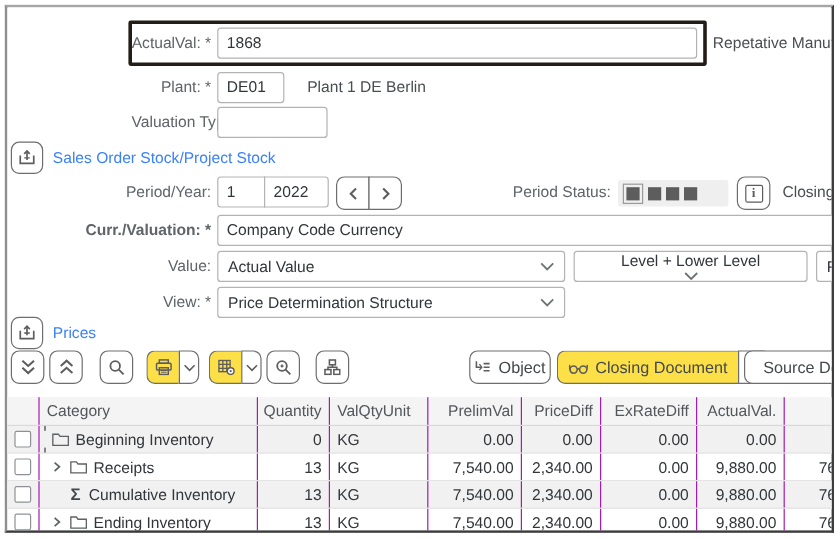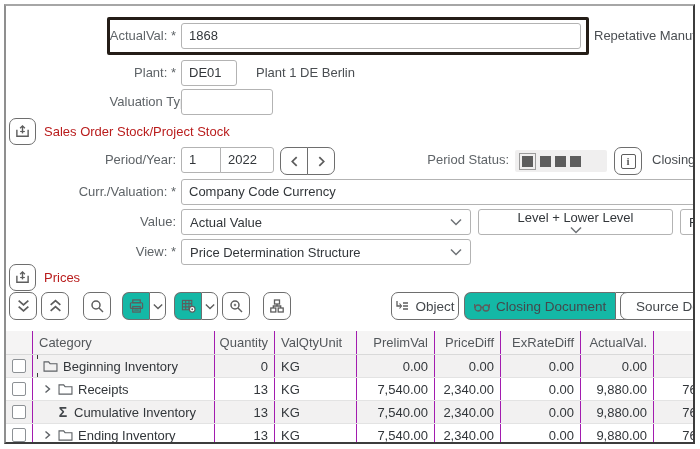--- a/index.html
+++ b/index.html
@@ -21,36 +21,36 @@
   .statictext { color:#4a4e52; font-size:13px; line-height:26px; white-space:nowrap; }
   .btn {
     border:1.5px solid #6e6e6e; border-radius:7px; background:#fff;
     display:flex; align-items:center; justify-content:center;
     height:28px; color:#555; cursor:default;
   }
   .btn.small { width:28px; }
   .split { display:flex; height:28px; }
   .split .seg-main {
     border:1.5px solid #6e6e6e; border-right:none; border-radius:7px 0 0 7px;
-    width:27px; display:flex; align-items:center; justify-content:center; background:#14b8a6;
+    width:27px; display:flex; align-items:center; justify-content:center; background:#fde047;
   }
   .split .seg-chev {
     border:1.5px solid #6e6e6e; border-radius:0 7px 7px 0;
     width:17px; display:flex; align-items:center; justify-content:center; background:#fff;
   }
   .btn-label { font-size:13.5px; color:#44484c; padding:0 9px; display:flex; align-items:center; gap:6px; white-space:nowrap; }
   .select {
     border:1px solid #b3b3b3; border-radius:3px; background:#fff; height:26px;
     display:flex; align-items:center; justify-content:space-between;
     font-size:13px; color:#32363a; padding:0 8px; overflow:hidden; white-space:nowrap;
   }
   .sectionhdr { display:flex; align-items:center; gap:8px; }
   .trbtn { width:27px; height:27px; border:1.5px solid #6e6e6e; border-radius:7px; background:#fff;
     display:flex; align-items:center; justify-content:center; }
-  .sectitle { color:#b91c1c; font-size:13px; white-space:nowrap; }
+  .sectitle { color:#3b82f6; font-size:13px; white-space:nowrap; }
   svg.ic { display:block; }
 
   
   #hl-box { left:101px; top:11px; width:482px; height:38px; border:3px solid #241d17; border-radius:2px; z-index:5; pointer-events:none; }
 
   
   .pstat-field { background:#f0efef; height:22px; width:92px; display:flex; align-items:center; padding:0 4px; gap:4px; border-radius:2px; }
   .psq { width:11px; height:11px; background:#5d5d5d; }
   .psq-wrap { border:1px solid #9a9a9a; padding:2px; display:flex; }
 
@@ -123,21 +123,21 @@
         </span>
     <span class="psq"></span>
     <span class="psq"></span>
     <span class="psq"></span>
   </div>
   <div class="abs btn small" style="left:608px;top:141px;">
     <span class="ibox">i</span>
   </div>
   <div class="abs statictext" style="left:646px;top:141px;width:60px;">Closing</div>
 
-  <div class="abs lbl" style="left:0;top:173px;width:170px;">Curr./Valuation: *</div>
+  <div class="abs lbl" style="left:0;top:173px;width:170px;font-weight:bold;">Curr./Valuation: *</div>
   <div class="abs inp" style="left:175px;top:173px;width:525px;">Company Code Currency</div>
 
   <div class="abs lbl" style="left:0;top:203px;width:170px;padding-left:20px;">Value:</div>
   <div class="abs select" style="left:175px;top:203px;width:290px;">
     <span>Actual Value</span>
     <svg class="ic" width="12" height="8" viewBox="0 0 12 8" fill="none" stroke="#6e7276" stroke-width="1.5">
           <path d="M1 1.5 L6 6.5 L11 1.5"></path>
         </svg>
   </div>
   <div class="abs select" style="left:472px;top:203px;width:195px;flex-direction:column;">

